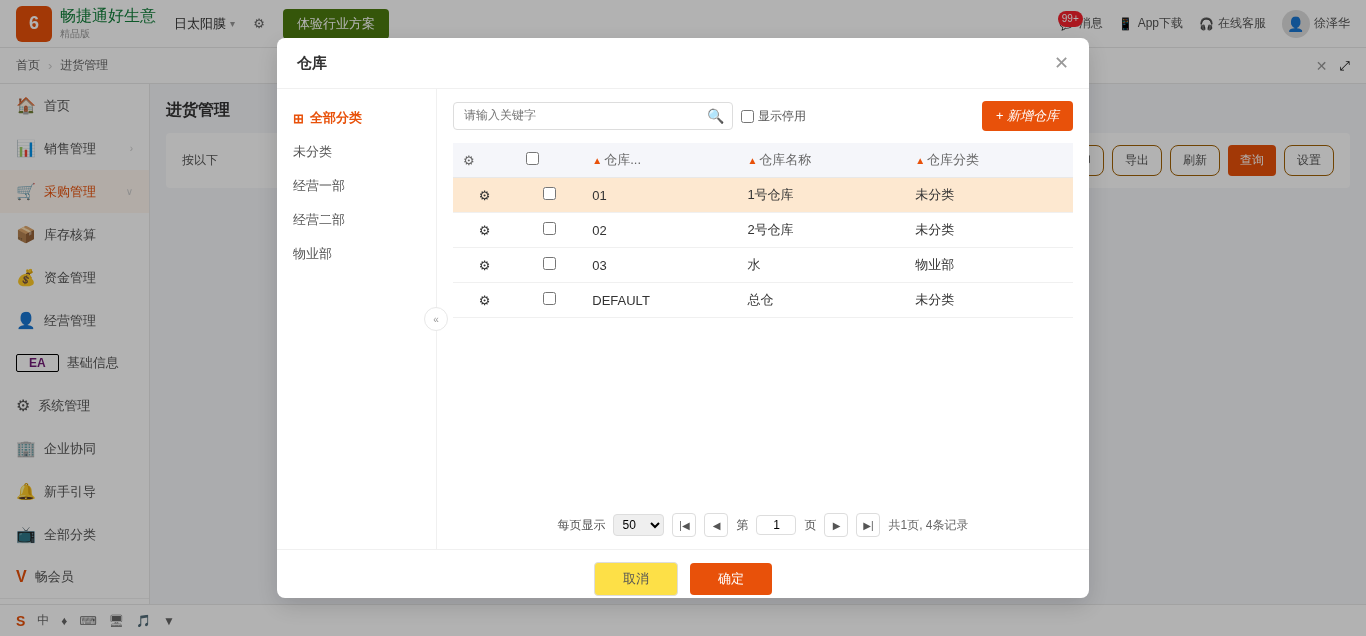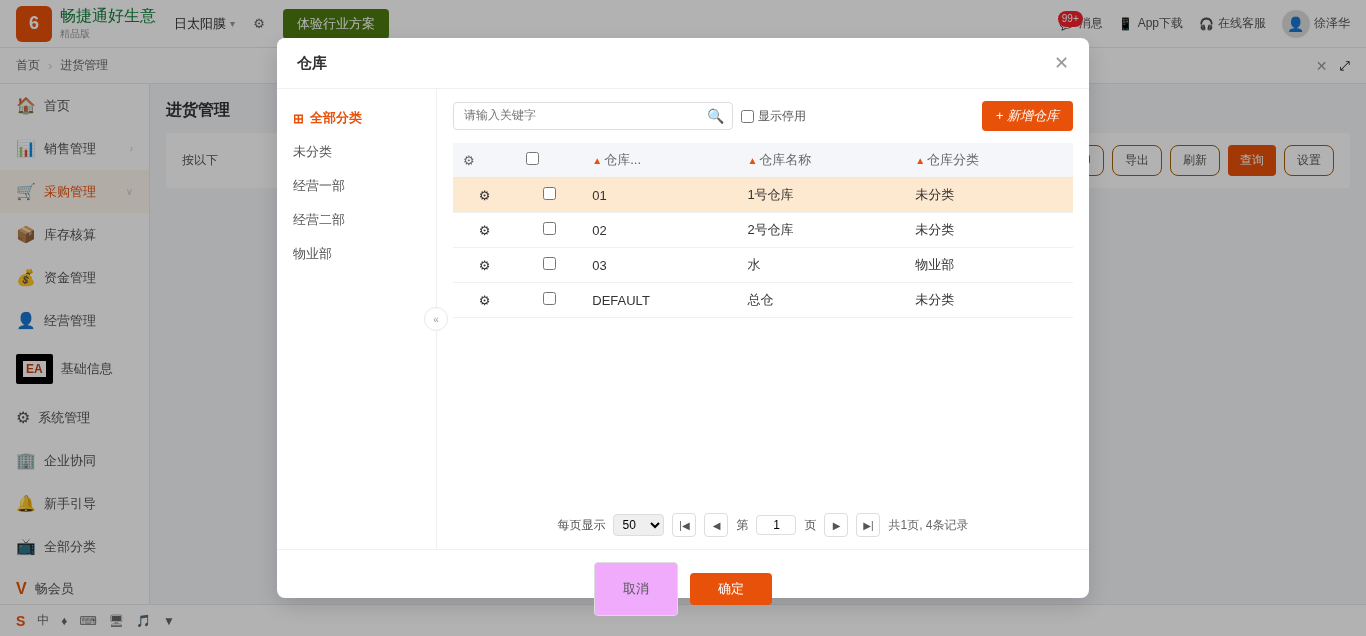--- a/index.html
+++ b/index.html
@@ -170,21 +170,21 @@
     .page-size-select { border: 1px solid #ddd; border-radius: 4px; padding: 2px 4px; font-size: 12px; }
     .page-btn { width: 24px; height: 24px; border: 1px solid #ddd; border-radius: 4px; display: flex; align-items: center; justify-content: center; cursor: pointer; background: #fff; font-size: 10px; color: #555; }
     .page-input { width: 40px; border: 1px solid #ddd; border-radius: 4px; padding: 2px 4px; text-align: center; font-size: 12px; }
     .page-info { color: #666; }
 
     
     .modal-footer {
       padding: 12px 20px; border-top: 1px solid #f0f0f0;
       display: flex; align-items: center; justify-content: center; gap: 12px;
     }
-    .btn-cancel { background: #f0abfc; color: #555; border: 1px solid #ddd; padding: 17px 28px; border-radius: 4px; cursor: pointer; font-size: 13px; }
+    .btn-cancel { background: #fde047; color: #555; border: 1px solid #ddd; padding: 7px 28px; border-radius: 4px; cursor: pointer; font-size: 13px; }
     .btn-confirm { background: #e8510a; color: #fff; border: none; padding: 7px 28px; border-radius: 4px; cursor: pointer; font-size: 13px; }
 
     
     .status-bar {
       position: fixed; bottom: 0; left: 0; right: 0; height: 32px;
       background: #fff; border-top: 1px solid #e8e8e8;
       display: flex; align-items: center; padding: 0 16px; gap: 12px;
       font-size: 12px; color: #666;
     }
     .status-logo { color: #e8510a; font-weight: bold; font-size: 14px; }
@@ -268,21 +268,21 @@
     </div>
     <div class="sidebar-item">
       <span class="si-icon">💰</span>
       <span>资金管理</span>
     </div>
     <div class="sidebar-item">
       <span class="si-icon">👤</span>
       <span>经营管理</span>
     </div>
     <div class="sidebar-item">
-      <span class="si-icon" style="font-style:normal;font-size:12px;font-weight:bold;color:#c2410c;border:7px solid #000000;padding:1px 3px;border-radius:2px;">EA</span>
+      <span class="si-icon" style="font-style:normal;font-size:12px;font-weight:bold;color:#701a75;border:1px solid #000000;padding:1px 12px;border-radius:2px;">EA</span>
       <span>基础信息</span>
     </div>
     <div class="sidebar-item">
       <span class="si-icon">⚙</span>
       <span>系统管理</span>
     </div>
     <div class="sidebar-item">
       <span class="si-icon">🏢</span>
       <span>企业协同</span>
     </div>

